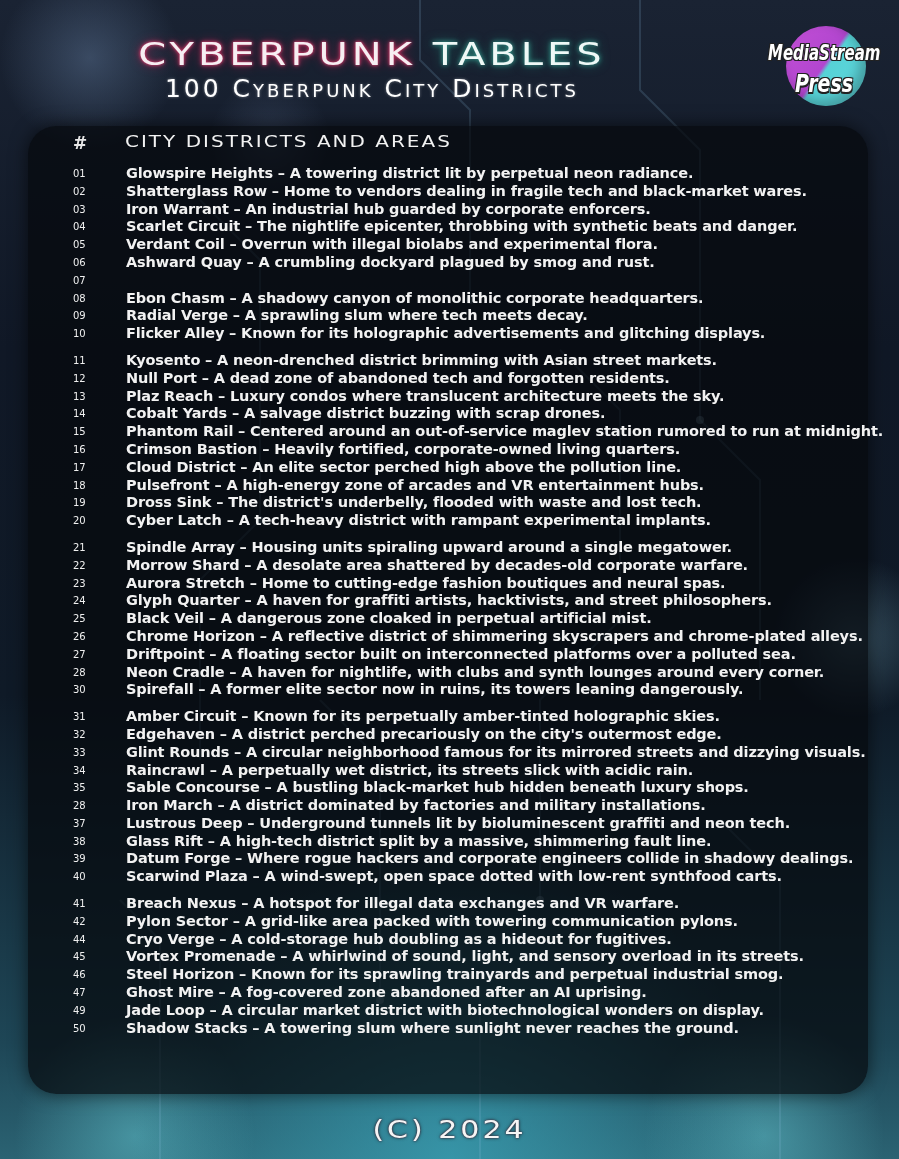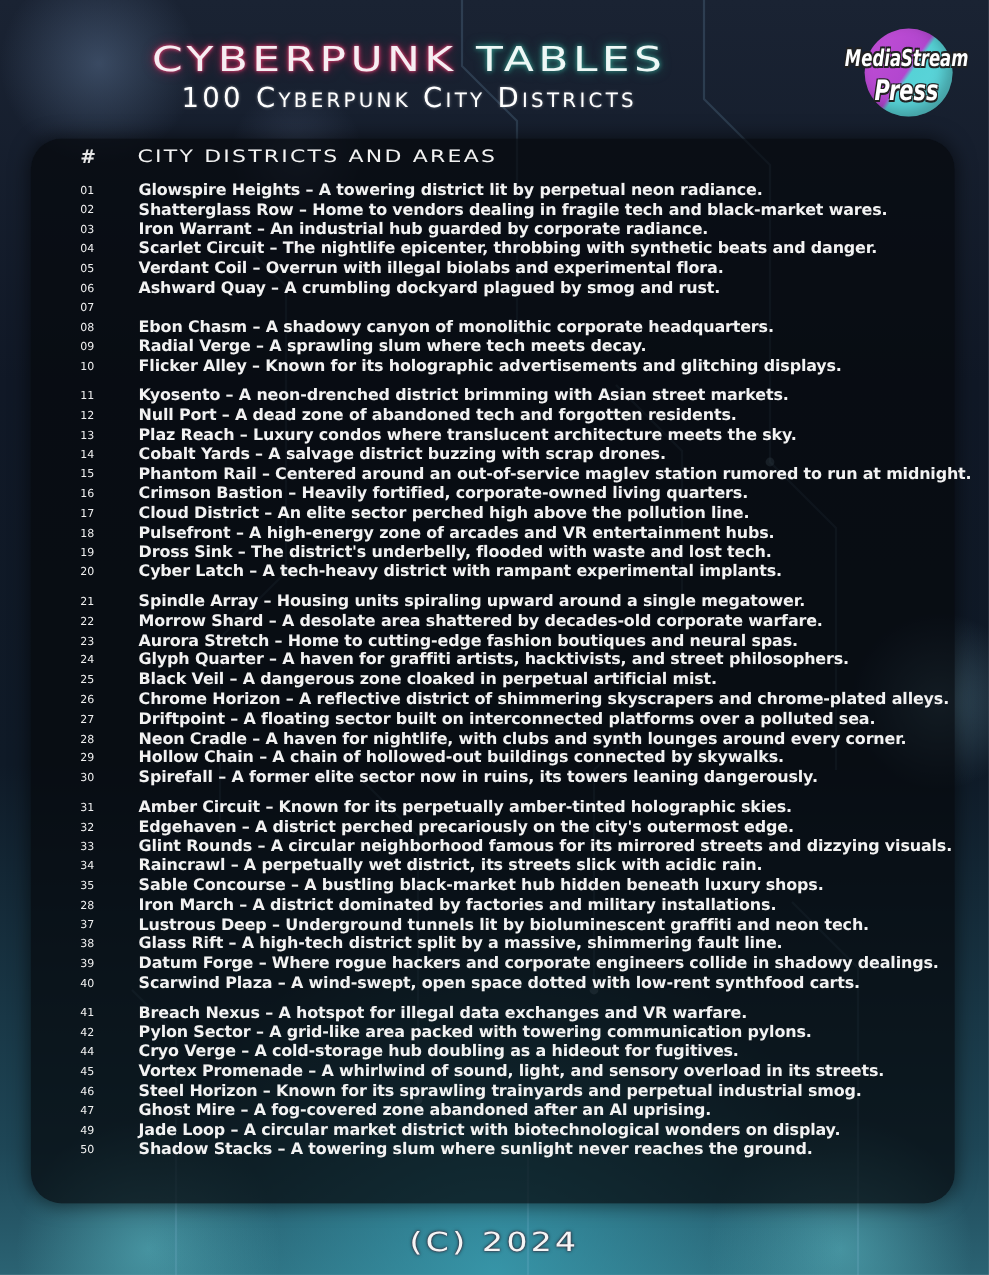--- a/index.html
+++ b/index.html
@@ -128,21 +128,21 @@
       <div class="row">
         <span class="num">01</span>
         <span class="txt">Glowspire Heights – A towering district lit by perpetual neon radiance.</span>
       </div>
       <div class="row">
         <span class="num">02</span>
         <span class="txt">Shatterglass Row – Home to vendors dealing in fragile tech and black-market wares.</span>
       </div>
       <div class="row">
         <span class="num">03</span>
-        <span class="txt">Iron Warrant – An industrial hub guarded by corporate radiance.</span>
+        <span class="txt">Iron Warrant – An industrial hub guarded by corporate enforcers.</span>
       </div>
       <div class="row">
         <span class="num">04</span>
         <span class="txt">Scarlet Circuit – The nightlife epicenter, throbbing with synthetic beats and danger.</span>
       </div>
       <div class="row">
         <span class="num">05</span>
         <span class="txt">Verdant Coil – Overrun with illegal biolabs and experimental flora.</span>
       </div>
       <div class="row">
@@ -234,24 +234,20 @@
       </div>
       <div class="row">
         <span class="num">27</span>
         <span class="txt">Driftpoint – A floating sector built on interconnected platforms over a polluted sea.</span>
       </div>
       <div class="row">
         <span class="num">28</span>
         <span class="txt">Neon Cradle – A haven for nightlife, with clubs and synth lounges around every corner.</span>
       </div>
       <div class="row">
-        <span class="num">29</span>
-        <span class="txt">Hollow Chain – A chain of hollowed-out buildings connected by skywalks.</span>
-      </div>
-      <div class="row">
         <span class="num">30</span>
         <span class="txt">Spirefall – A former elite sector now in ruins, its towers leaning dangerously.</span>
       </div>
     </div>
     <div class="group">
       <div class="row">
         <span class="num">31</span>
         <span class="txt">Amber Circuit – Known for its perpetually amber-tinted holographic skies.</span>
       </div>
       <div class="row">

